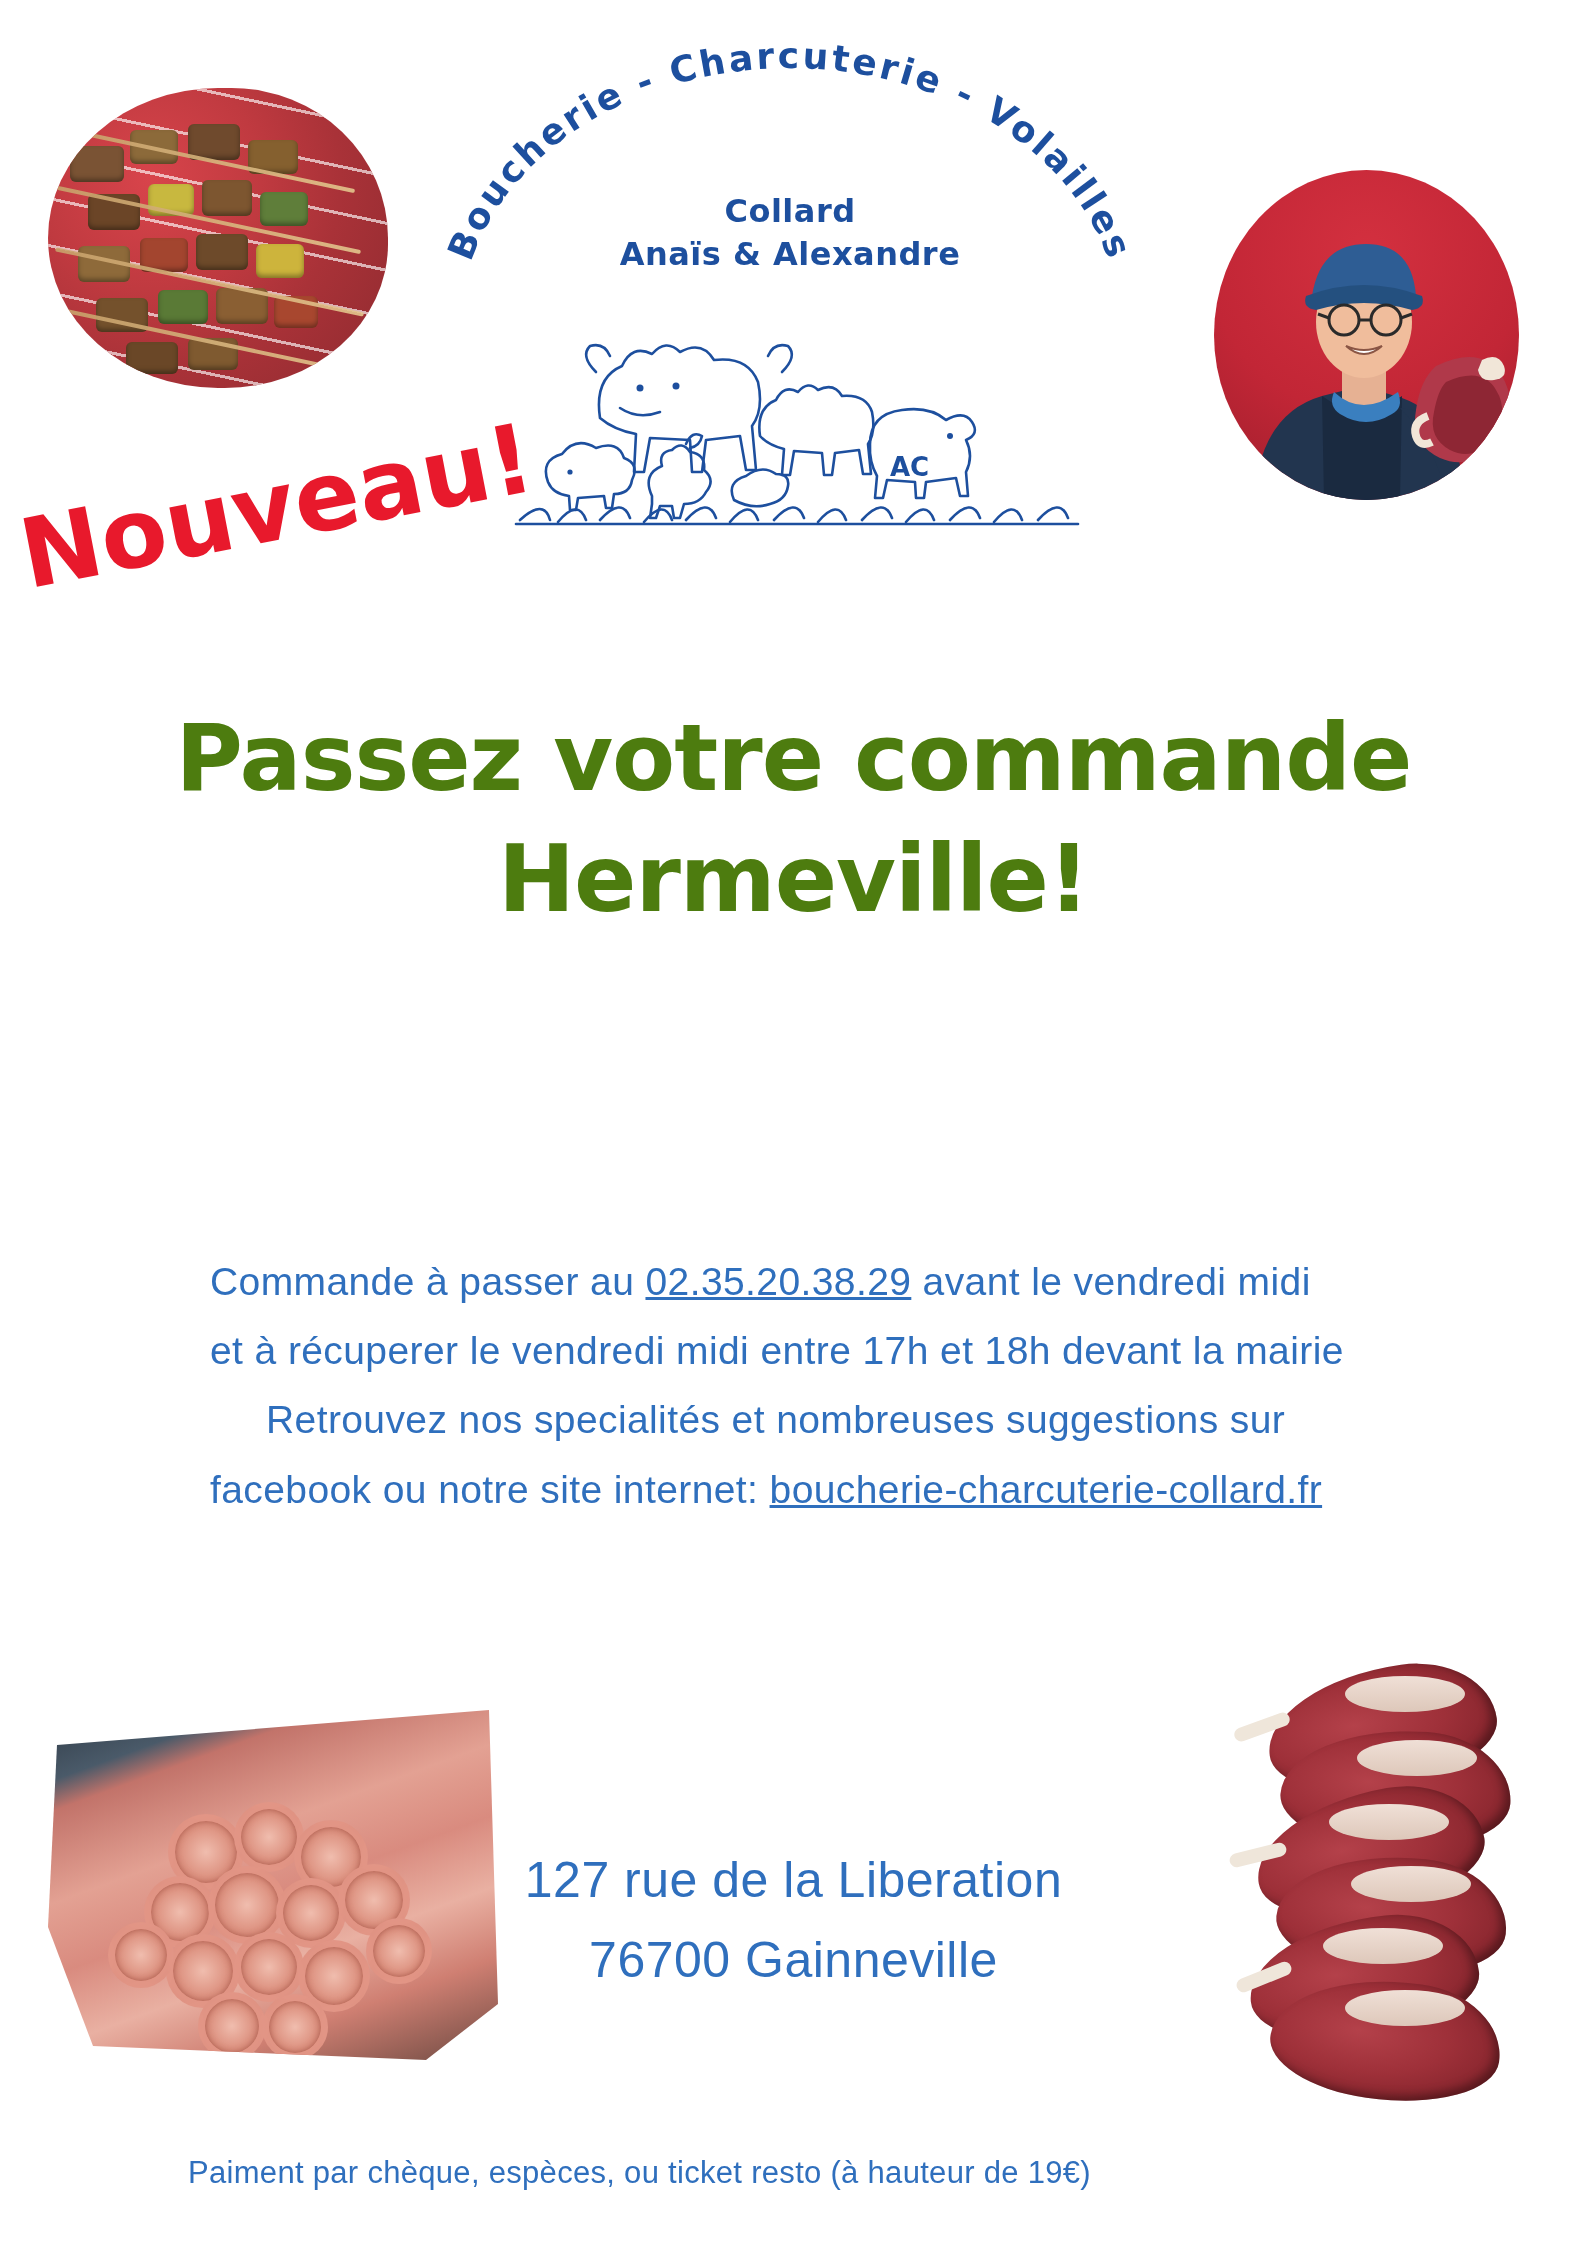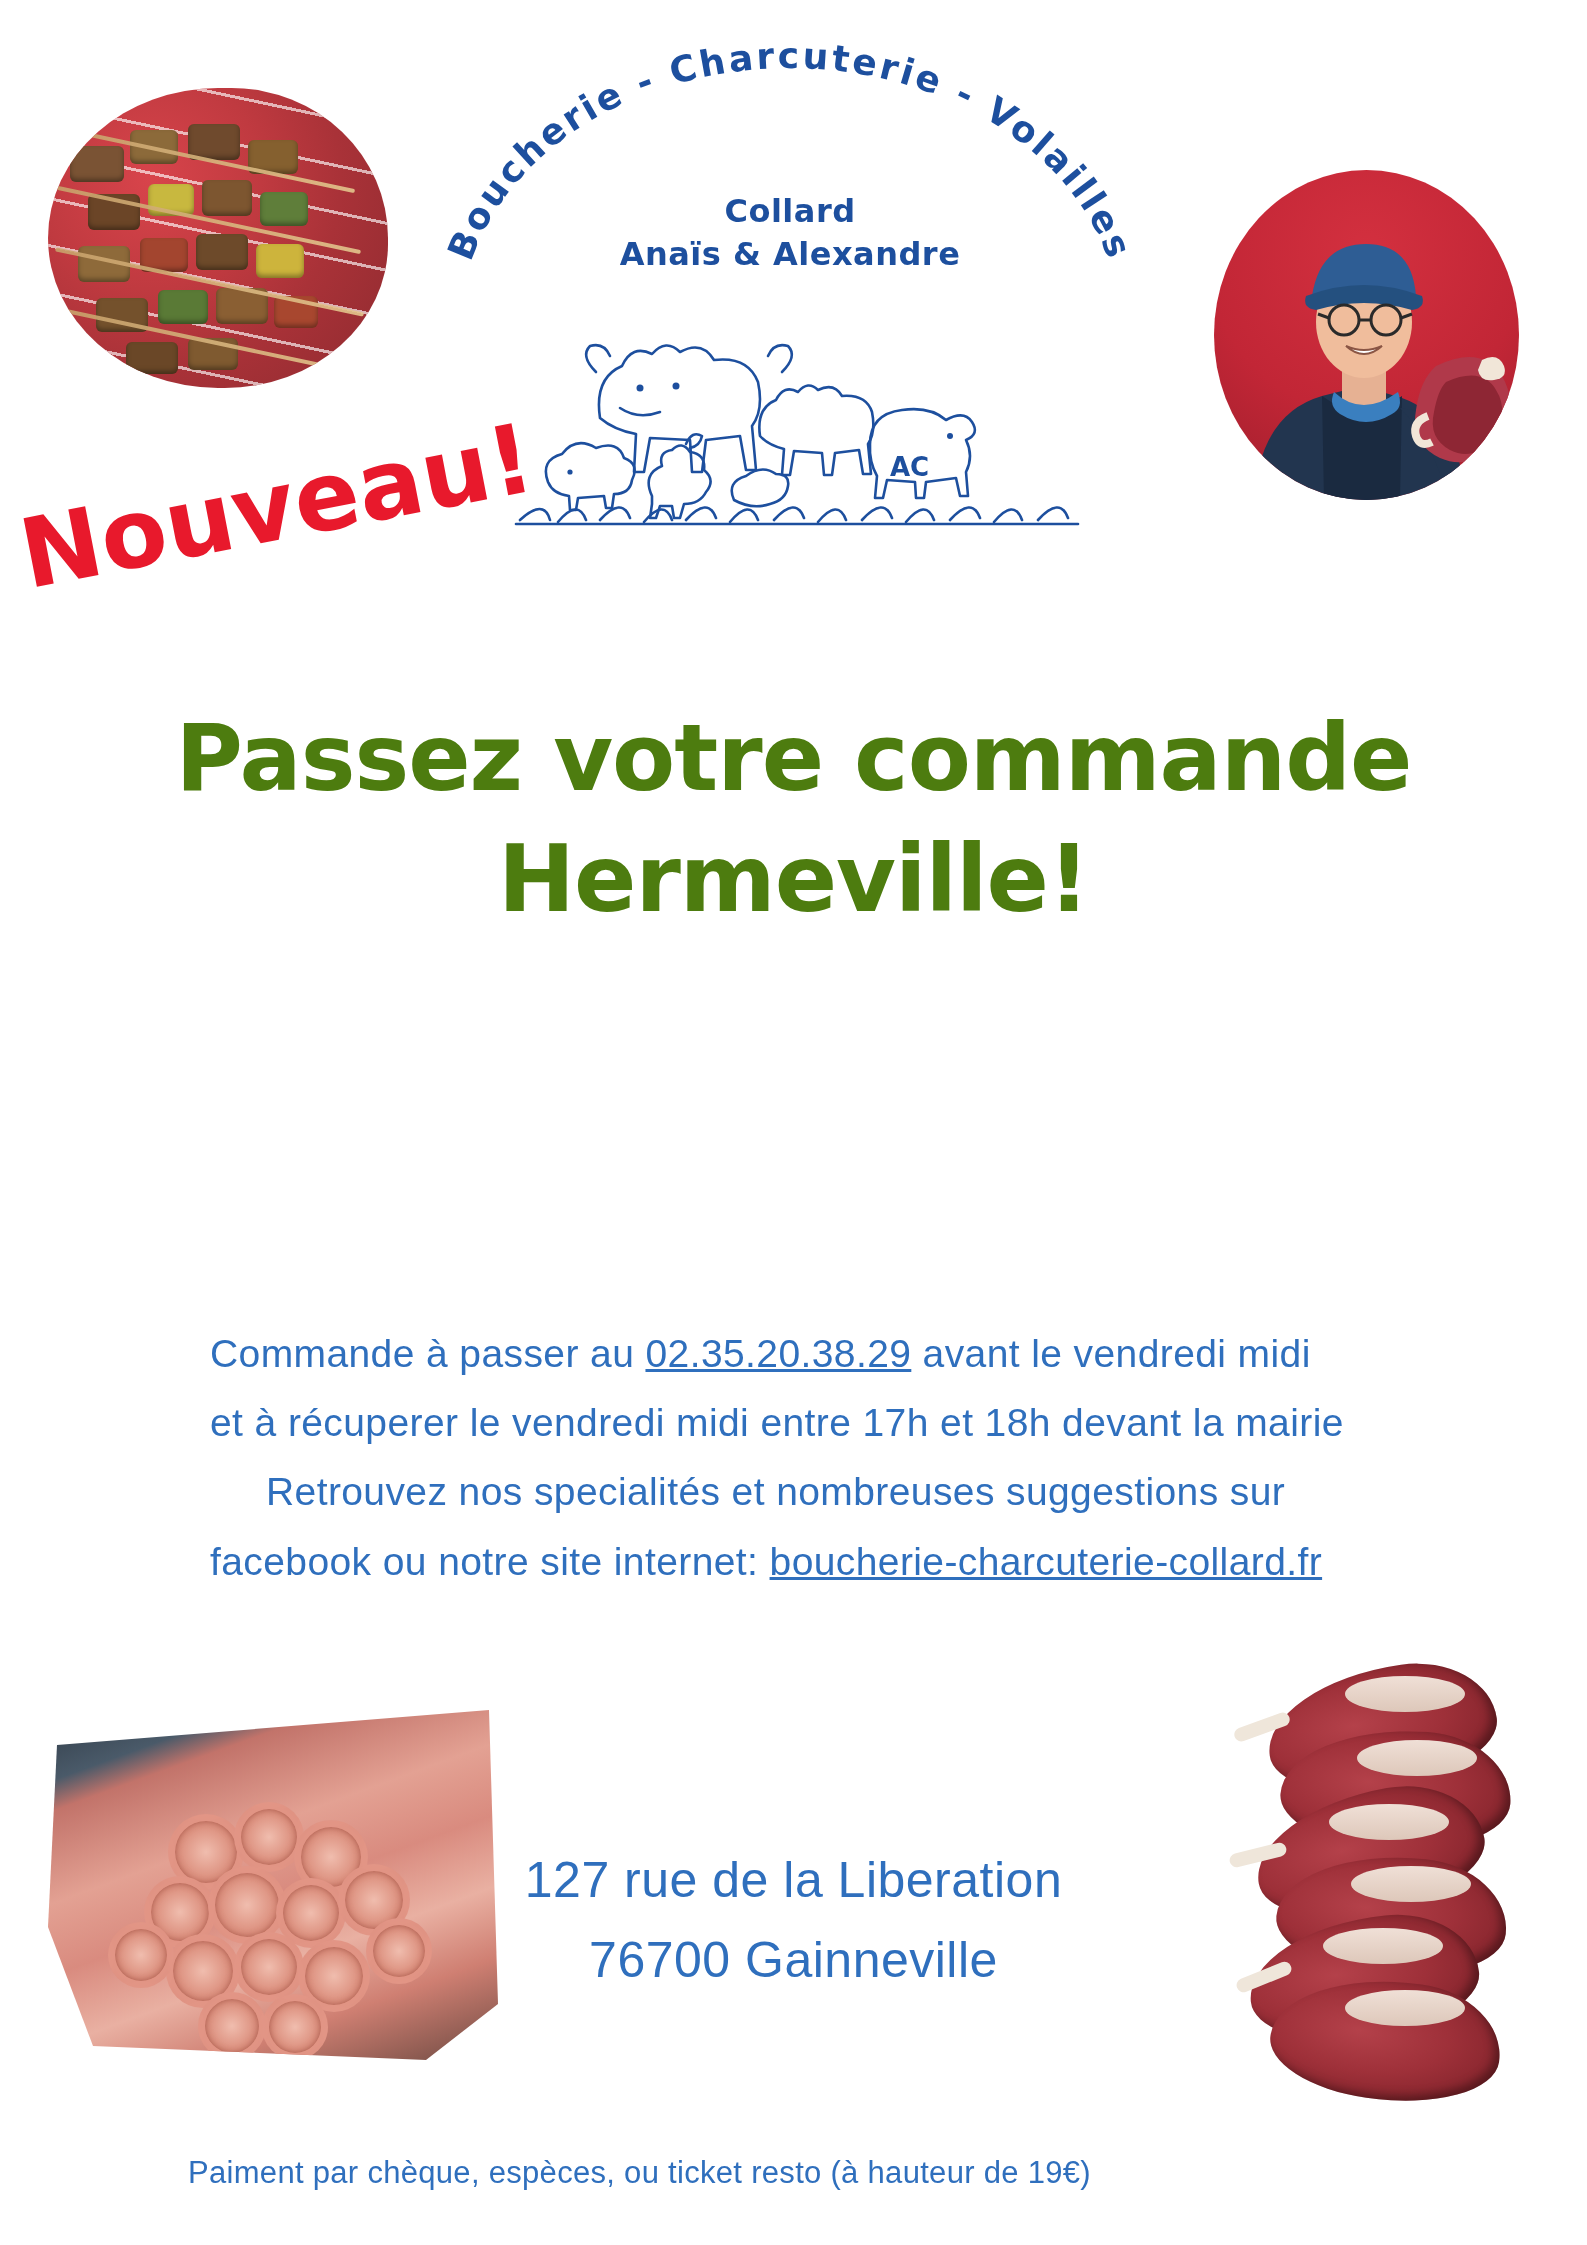--- a/index.html
+++ b/index.html
@@ -132,21 +132,21 @@
     letter-spacing: -1px;
     margin-top: 8px;
   }
   .headline .l1 { display: block; }
   .headline .l2 { display: block; }
   .headline .l3 { display: block; text-align: center; }
 
   
   .body-text {
     position: absolute;
-    top: 1322px;
+    top: 1250px;
     left: 210px;
     width: 1190px;
     font-family: "Liberation Sans", sans-serif;
     font-size: 39px;
     line-height: 1.62;
     color: #2f6fbd;
     letter-spacing: .4px;
   }
   .body-text p { margin: 0 0 6px 0; }
   .body-text .indent { text-indent: 56px; }

